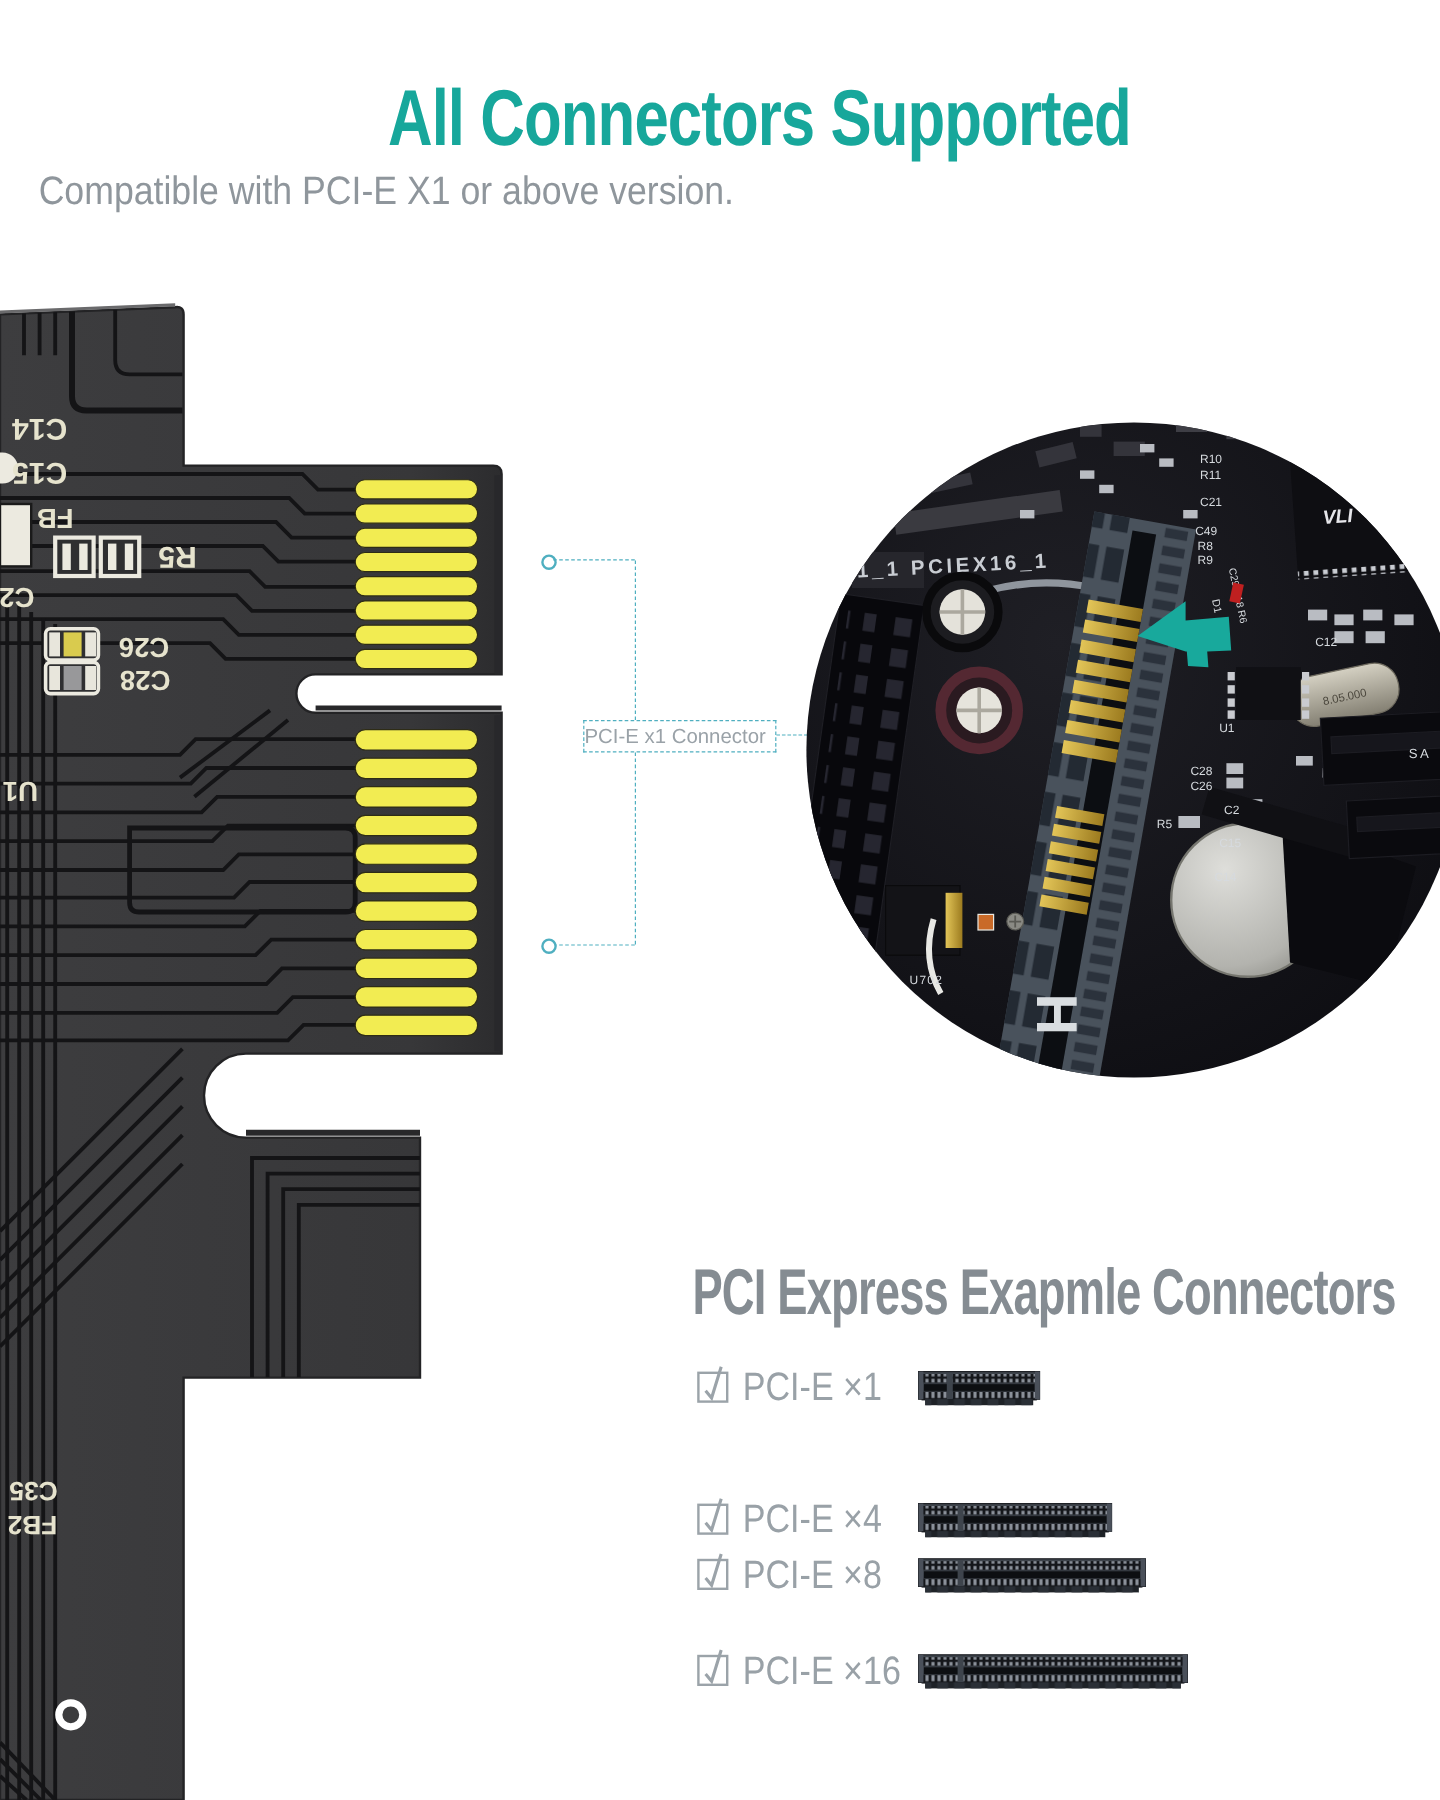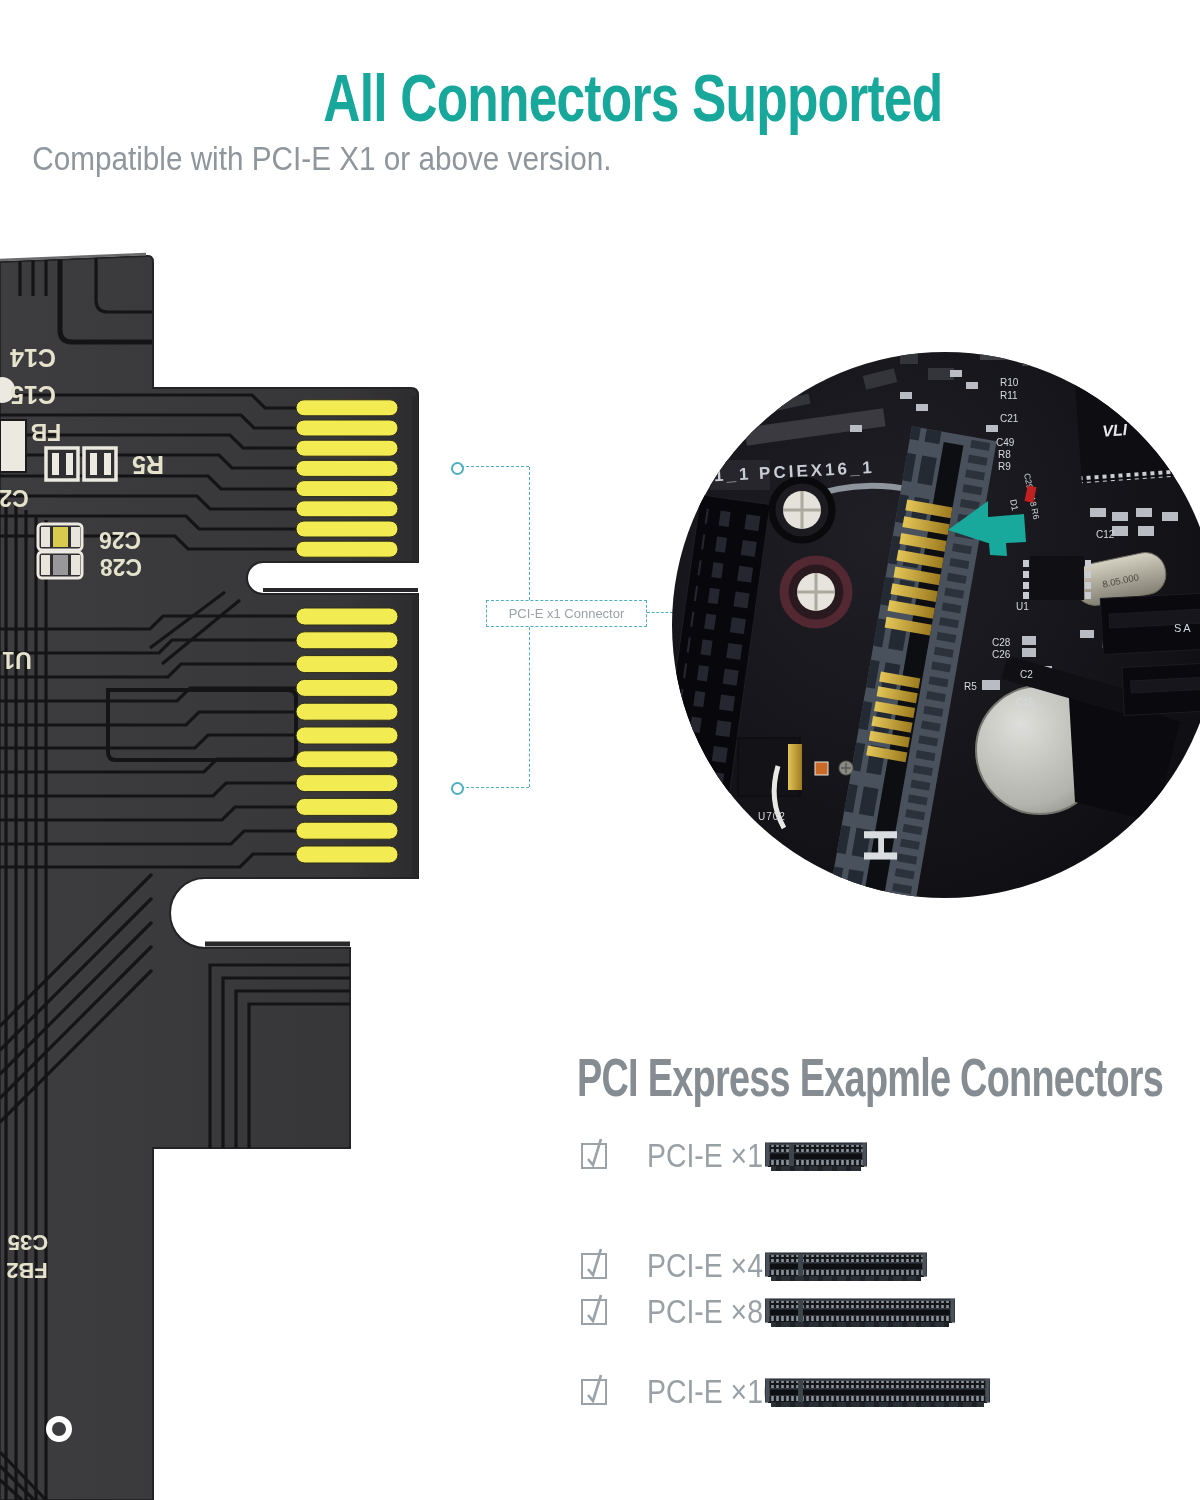--- a/index.html
+++ b/index.html
@@ -11,26 +11,26 @@
          font-size:66px;font-weight:bold;letter-spacing:-1px;white-space:nowrap;padding-left:33px;}
   .title .cond{display:inline-block;transform:scaleX(0.78);transform-origin:50% 50%;}
   .subtitle{top:140px;left:0;width:1200px;text-align:left;color:#8F969C;
             font-size:33px;white-space:nowrap;}
   .subtitle .cond{display:inline-block;transform:scaleX(0.90);transform-origin:50% 50%;}
   
   .c-dot{width:9px;height:9px;border:2px solid #4FAFC0;border-radius:50%;background:#fff;}
   .dash-h{border-top:1px dashed #4FAFC0;height:0;}
   .dash-v{border-left:1px dashed #4FAFC0;width:0;}
   .c-box{border:1px dashed #4FAFC0;width:159px;height:25px;line-height:25px;
-         text-align:center;font-size:13px;color:#9AA2A8;background:#fff;}
+         font-size:17px;color:#9AA2A8;background:#fff;}
   
   .conn-h{left:577px;top:1046px;color:#858C92;font-size:54px;font-weight:bold;
           letter-spacing:-1px;white-space:nowrap;}
   .conn-h .cond{display:inline-block;transform:scaleX(0.70);transform-origin:0 50%;}
-  .conn-row{left:577px;height:40px;display:flex;align-items:center;width:420px;gap:28px;}
+  .conn-row{left:577px;height:40px;display:flex;align-items:center;width:420px;}
   .cbx{position:relative;width:22px;height:22px;border:2.5px solid #9BA3A9;
        margin-left:4px;flex:0 0 auto;}
   .cbx svg{position:absolute;left:1px;top:-10px;overflow:visible;}
   .conn-label{margin-left:12px;color:#99A1A7;font-size:33px;white-space:nowrap;}
   .conn-label .cond{display:inline-block;transform:scaleX(0.86);transform-origin:0 50%;}
   .slot-holder{position:absolute;left:188px;top:50%;transform:translateY(-50%);line-height:0;}
   svg text{font-family:"Liberation Sans",sans-serif;}
 </style>
 </head>
 <body>

